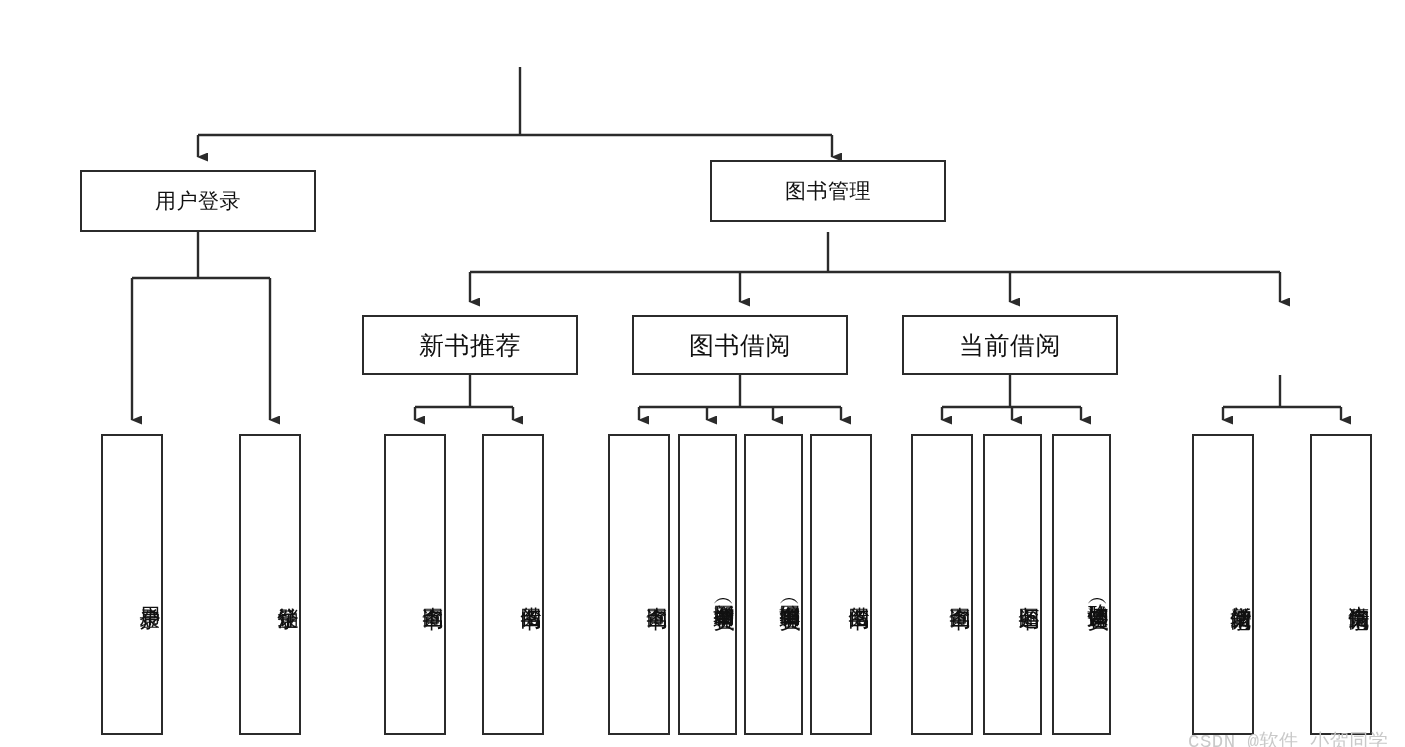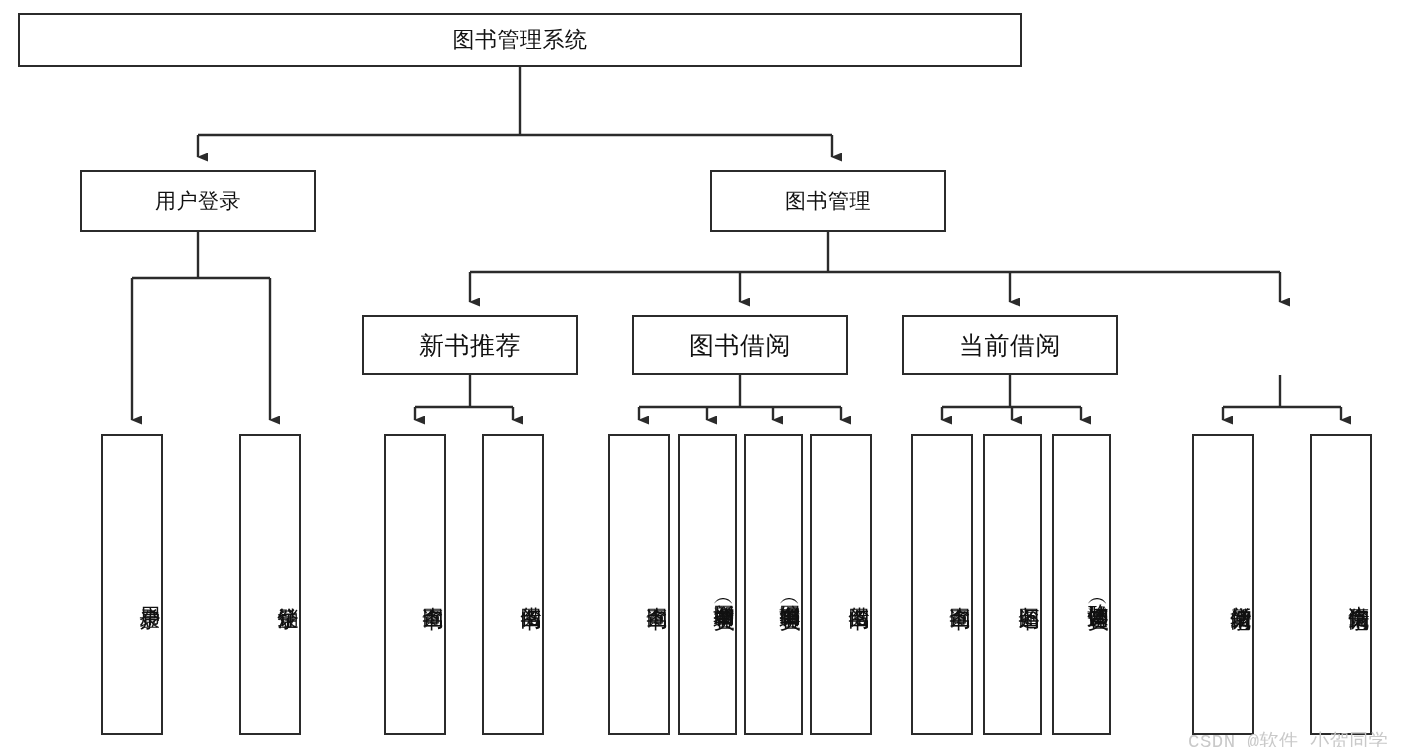--- a/index.html
+++ b/index.html
@@ -88,24 +88,23 @@
       <path d="M1012,407 L1012,420" marker-end="url(#ah)"></path>
       <path d="M1081,407 L1081,420" marker-end="url(#ah)"></path>
 
       <path d="M1280,375 L1280,407"></path>
       <path d="M1223,407 L1341,407"></path>
       <path d="M1223,407 L1223,420" marker-end="url(#ah)"></path>
       <path d="M1341,407 L1341,420" marker-end="url(#ah)"></path>
     </g>
   </svg>
 
-  <div class="node h" style="left: 18px; top: 13px; width: 1004px; height: 54px;">图书管理系统</div>
 
   <div class="node lvl2" style="left: 80px; top: 170px; width: 236px; height: 62px;">用户登录</div>
-  <div class="node lvl2" style="left: 710px; top: 170px; width: 236px; height: 62px;">图书管理</div>
+  <div class="node lvl2" style="left: 710px; top: 160px; width: 236px; height: 62px;">图书管理</div>
 
   <div class="node lvl3" style="left: 362px; top: 315px; width: 216px; height: 60px;">新书推荐</div>
   <div class="node lvl3" style="left: 902px; top: 315px; width: 216px; height: 60px;">当前借阅</div>
   <div class="node lvl3" style="left: 632px; top: 315px; width: 216px; height: 60px;">图书借阅</div>
 
   <div class="node leaf" style="left: 101px; top: 434px; width: 62px; height: 301px;">用户登录</div>
   <div class="node leaf" style="left: 239px; top: 434px; width: 62px; height: 301px;">注销登录</div>
   <div class="node leaf" style="left: 384px; top: 434px; width: 62px; height: 301px;">查询图书</div>
   <div class="node leaf" style="left: 482px; top: 434px; width: 62px; height: 301px;">借阅图书</div>
   <div class="node leaf" style="left: 608px; top: 434px; width: 62px; height: 301px;">查询图书</div>

